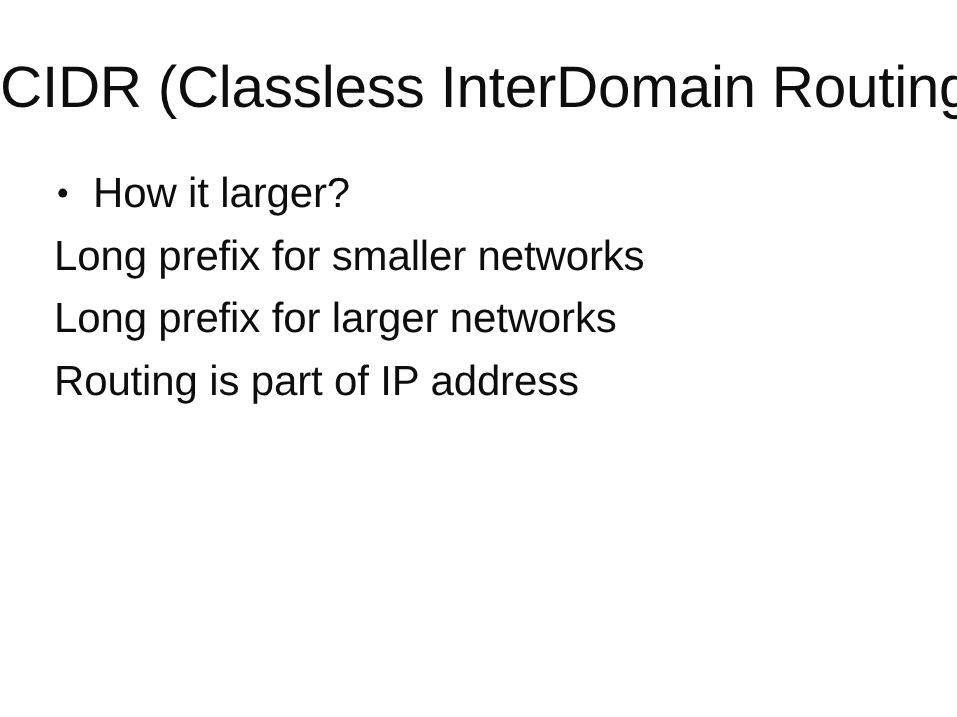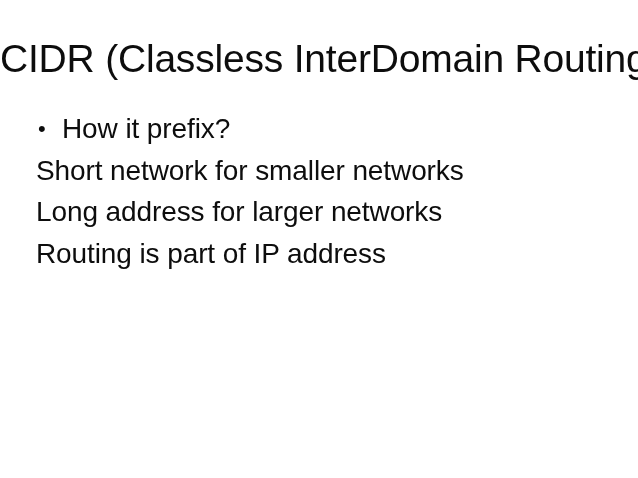--- a/index.html
+++ b/index.html
@@ -71,32 +71,32 @@
 <body>
 
 <div class="slide">
 
   <div class="slide-title">CIDR (Classless InterDomain Routing)</div>
 
   <div class="body-block">
 
     <div class="body-line">
       <span class="bullet-mark">•</span>
-      <span class="body-text">How it prefix?</span>
+      <span class="body-text">How it larger?</span>
     </div>
 
 
     <div class="body-line">
       <span class="bullet-mark empty"></span>
-      <span class="body-text">Short network for smaller networks</span>
+      <span class="body-text">Long prefix for smaller networks</span>
     </div>
 
     <div class="body-line">
       <span class="bullet-mark empty"></span>
-      <span class="body-text">Long address for larger networks</span>
+      <span class="body-text">Long prefix for larger networks</span>
     </div>
 
     <div class="body-line">
       <span class="bullet-mark empty"></span>
       <span class="body-text">Routing is part of IP address</span>
     </div>
 
   </div>
 
 </div>

